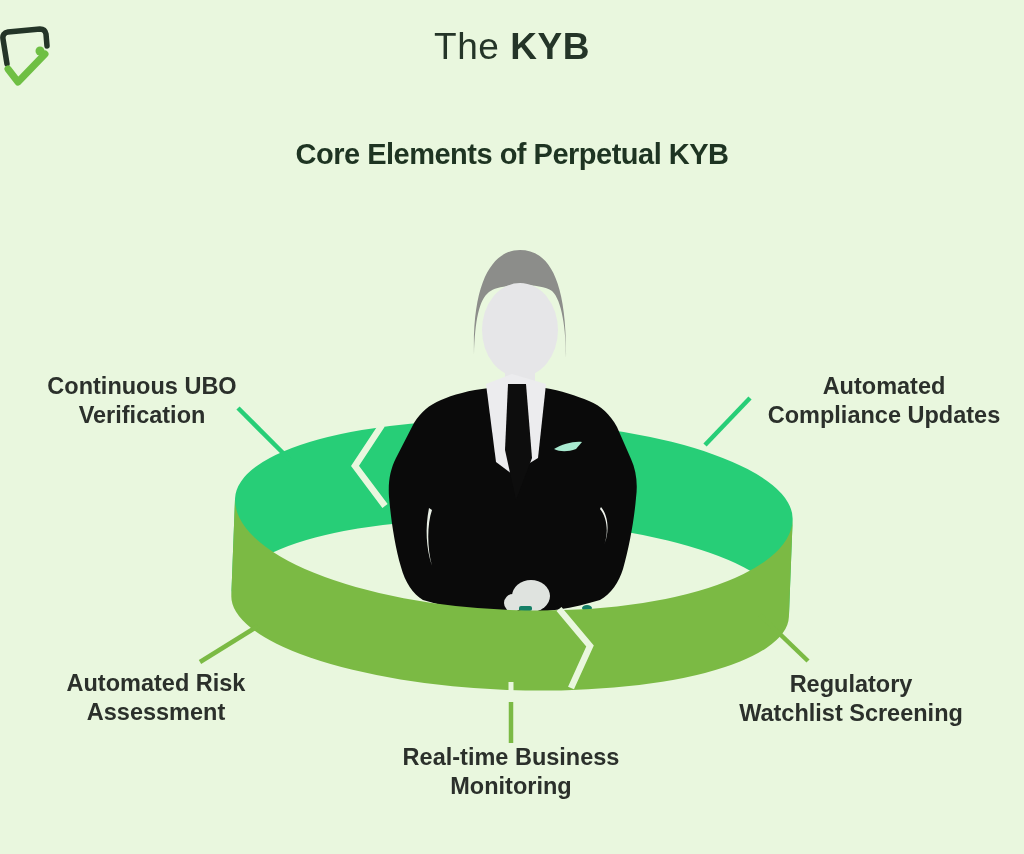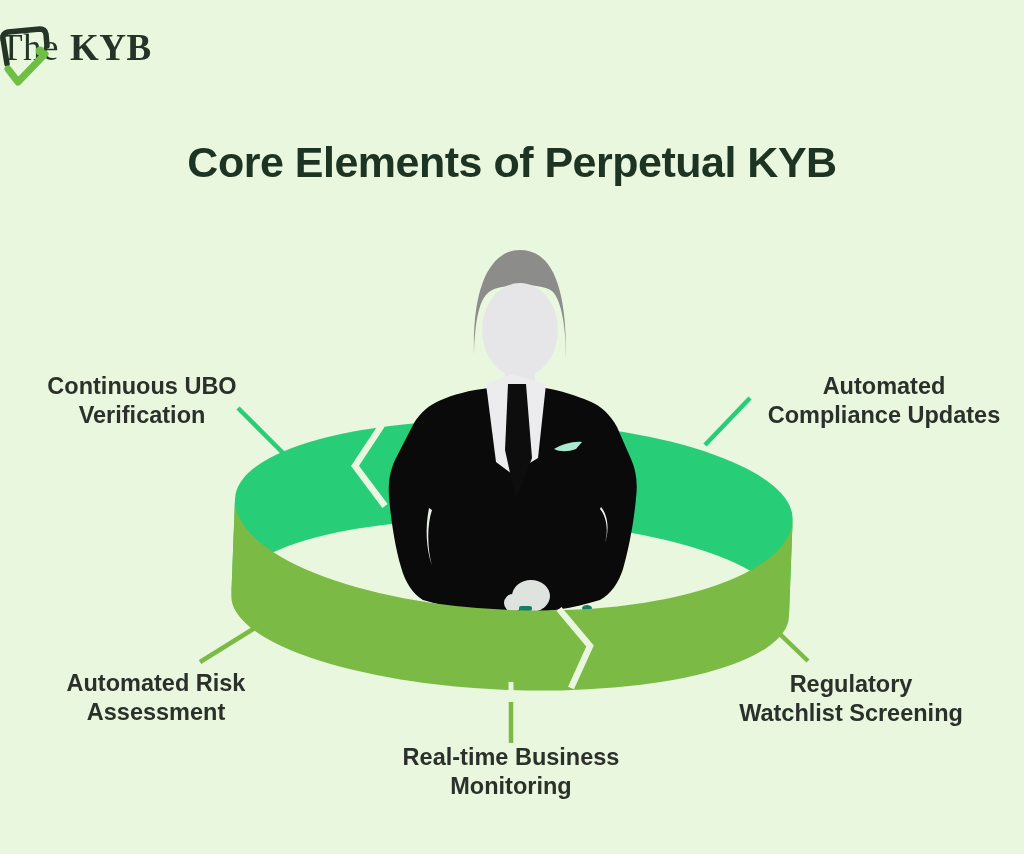--- a/index.html
+++ b/index.html
@@ -5,26 +5,26 @@
   :root{
     --bg:#e9f7de; --emerald:#27ce77; --apple:#7bba44;
     --title:#1e3422; --label:#2b302b; --suit:#0a0a0a;
     --face:#e6e6e8; --hair:#8c8d8a; --shirt:#ececee; --hand:#dfe3df;
     --mint:#a9ead0; --teal:#157f66; --logo_dark:#243528; --logo_green:#6fbf44;
   }
   html,body{margin:0;padding:0;}
   body{font-family:"Liberation Sans","DejaVu Sans",sans-serif;}
   .stage{position:relative;width:1024px;height:854px;background:var(--bg);overflow:hidden;}
   .stage svg{position:absolute;left:0;top:0;}
-  .logo{position:absolute;left:0;top:26px;width:100%;display:flex;align-items:center;gap:10px;font-family:Liberation Serif, serif;}
+  .logo{position:absolute;left:0;top:26px;width:100%;display:flex;justify-content:center;align-items:center;gap:10px;}
   .logo-text{font-size:37px;color:var(--logo_dark);letter-spacing:0.5px;display:flex;gap:11px;align-items:baseline;}
   .logo-the{font-weight:400;}
   .logo-kyb{font-weight:800;}
   .title{position:absolute;left:0;top:138px;width:100%;text-align:center;
-         font-size:43px;font-weight:700;color:var(--title);letter-spacing:-0.5px;}
+         font-size:29px;font-weight:700;color:var(--title);letter-spacing:-0.5px;}
   .el-label{position:absolute;transform:translate(-50%,-50%);text-align:center;
             font-size:23.5px;font-weight:700;line-height:29px;color:var(--label);
             white-space:pre-line;width:340px;}
   .pos-ubo{left:142px;top:401px;}
   .pos-compliance{left:884px;top:401px;}
   .pos-risk{left:156px;top:698px;}
   .pos-regulatory{left:851px;top:699px;}
   .pos-realtime{left:511px;top:772px;}
 </style>
 </head>

